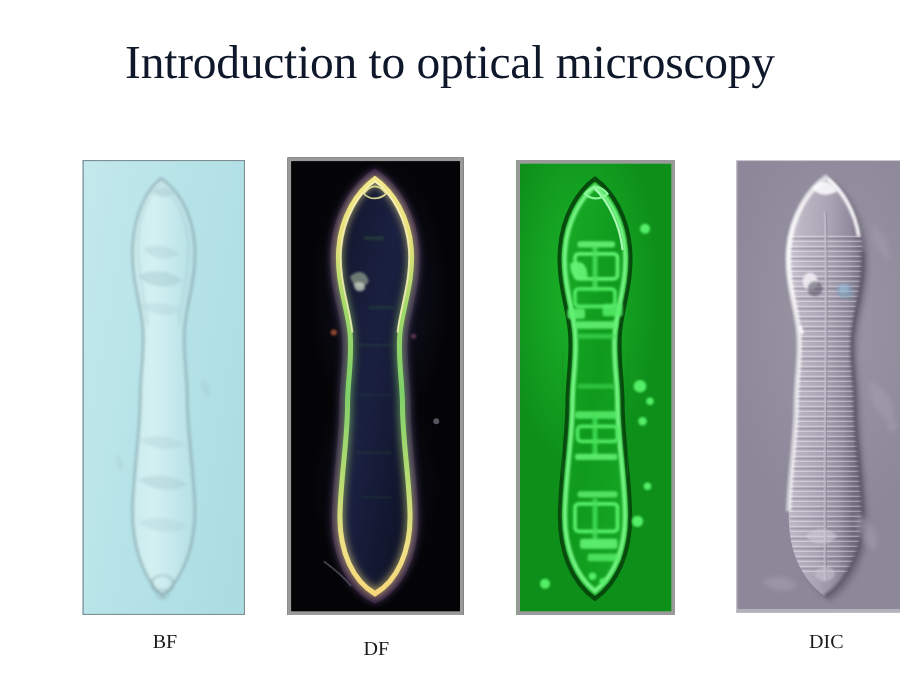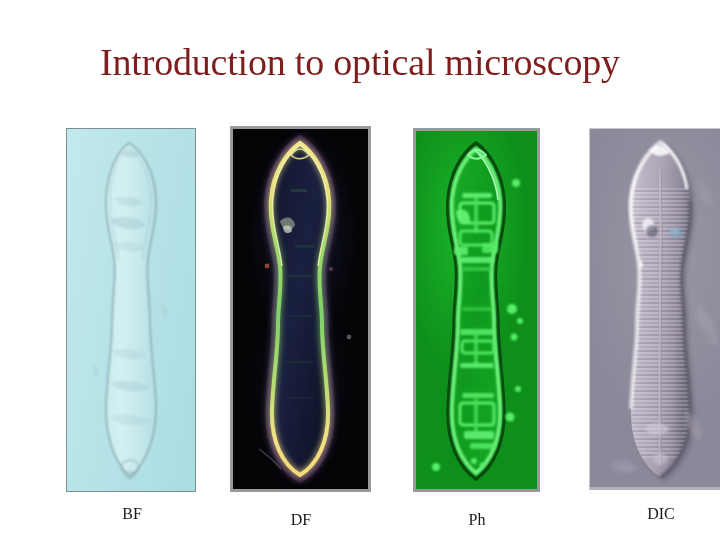--- a/index.html
+++ b/index.html
@@ -12,27 +12,27 @@
     background: #ffffff;
     font-family: "Liberation Serif", "DejaVu Serif", serif;
     overflow: hidden;
     position: relative;
   }
 
   
   .slide-title {
     position: absolute;
     left: 0;
-    top: 40px;
+    top: 28px;
     width: 720px;
     text-align: center;
     font-family: "Liberation Serif", "DejaVu Serif", serif;
     font-size: 38px;
     font-weight: 400;
-    color: #7f1d1d;
+    color: #0f172a;
     letter-spacing: -0.2px;
     white-space: nowrap;
   }
 
   
   .panels {
     position: absolute;
     left: 0;
     top: 0;
     width: 720px;
@@ -349,21 +349,20 @@
           <circle cx="98" cy="206" r="3.4"></circle>
           <circle cx="102" cy="258" r="3"></circle>
           <circle cx="94" cy="286" r="4.5"></circle>
           <circle cx="20" cy="336" r="4"></circle>
           <circle cx="58" cy="330" r="3"></circle>
           <circle cx="66" cy="334" r="2.4"></circle>
         </g>
       </svg>
     </div>
   </div>
-  <div class="panel-label label-ph">Ph</div>
 
   <div class="panel-wrap" id="wrap-dic">
     <div class="panel" id="panel-dic">
       <div class="bg-shade"></div>
       <svg class="diatom-svg" viewBox="0 0 141 358" preserveAspectRatio="none">
         <defs>
           <linearGradient id="dicBody" x1="0" y1="0" x2="1" y2="0.2">
             <stop offset="0%" stop-color="#cfc9d6"></stop>
             <stop offset="22%" stop-color="#b9b3c2"></stop>
             <stop offset="55%" stop-color="#a9a3b4"></stop>

